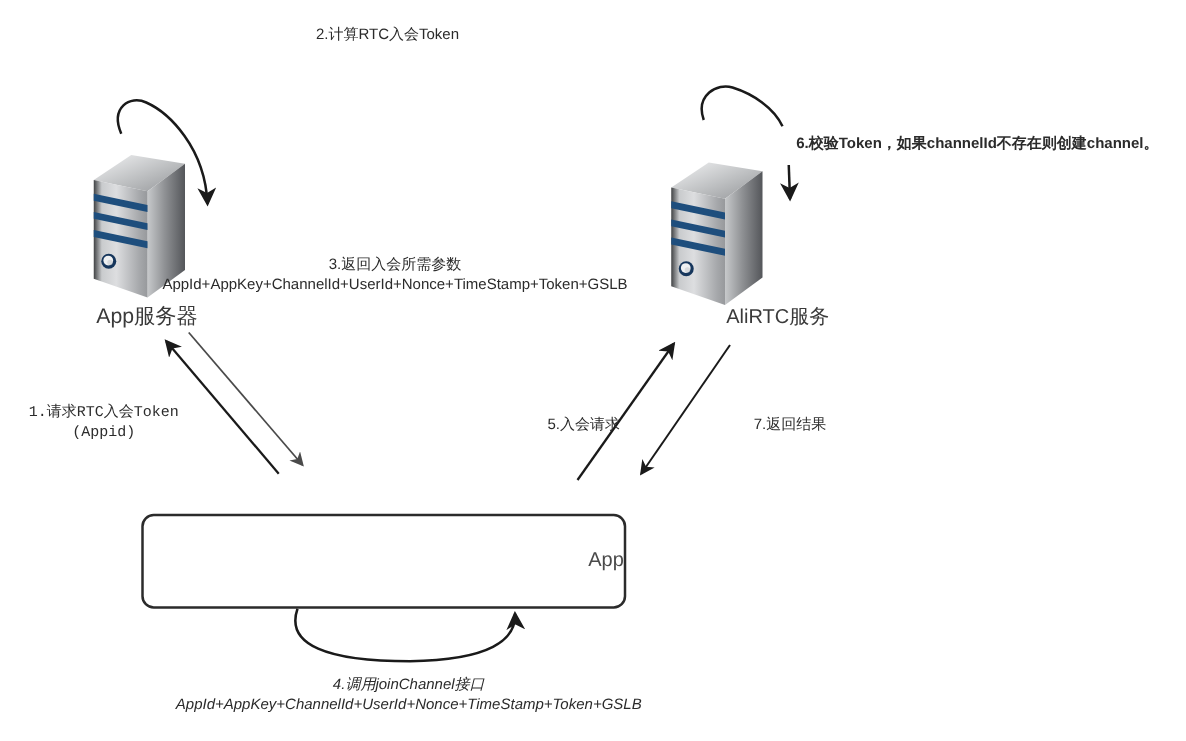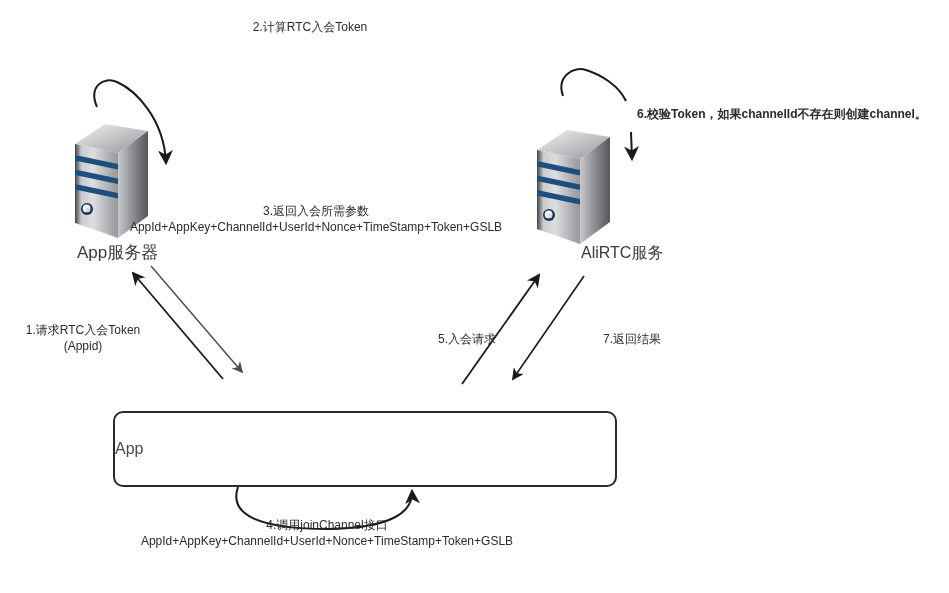--- a/index.html
+++ b/index.html
@@ -28,27 +28,27 @@
   .txt.center div { white-space: nowrap; }
   .node-label {
     position: absolute;
     color: #3a3a3a;
     font-size: 17px;
     white-space: nowrap;
   }
   .app-box {
     position: absolute;
     left: 113px; top: 411px;
-    width: 504px; height: 76px;
+    width: 388px; height: 76px;
     border: 2px solid #2b2b2b;
     border-radius: 10px;
     background: #ffffff;
     display: flex;
     align-items: center;
-    justify-content: flex-start;
+    justify-content: flex-end;
   }
   .app-box span {
     color: #4a4a4a;
     font-size: 16px;
   }
 </style>
 </head>
 <body>
 
 <div class="canvas">
@@ -124,30 +124,30 @@
   </div>
 
   <div class="txt center" style="left:66px; top:203px; width:500px;text-align:center;">
     <div>3.返回入会所需参数</div>
     <div>AppId+AppKey+ChannelId+UserId+Nonce+TimeStamp+Token+GSLB</div>
   </div>
 
   <div class="node-label" style="left:77px; top:241px;">App服务器</div>
   <div class="node-label" style="left:537px; top:243px; font-size:16px;margin-left:44px;">AliRTC服务</div>
 
-  <div class="txt center" style="left:13px; top:322px; width:140px;">
+  <div class="txt center" style="left:13px; top:322px; width:140px;font-family:Liberation Mono, monospace;">
     <div>1.请求RTC入会Token</div>
     <div>(Appid)</div>
   </div>
 
   <div class="txt" style="left:438px; top:307px;margin-top:24px;">5.入会请求</div>
   <div class="txt" style="left:577px; top:331px;margin-left:26px;">7.返回结果</div>
 
   <div class="app-box">
     <span>App</span>
   </div>
 
-  <div class="txt center" style="left:77px; top:517px; width:500px;">
+  <div class="txt center" style="left:77px; top:539px; width:500px;font-style:italic;">
     <div>4.调用joinChannel接口</div>
     <div>AppId+AppKey+ChannelId+UserId+Nonce+TimeStamp+Token+GSLB</div>
   </div>
 
 </div>
 
 </body></html>

